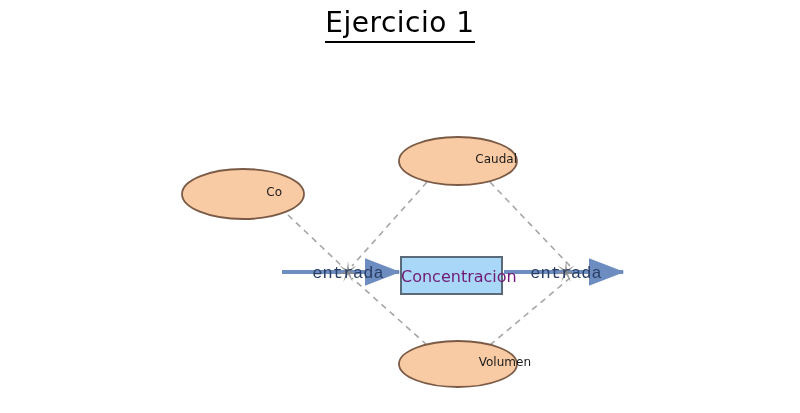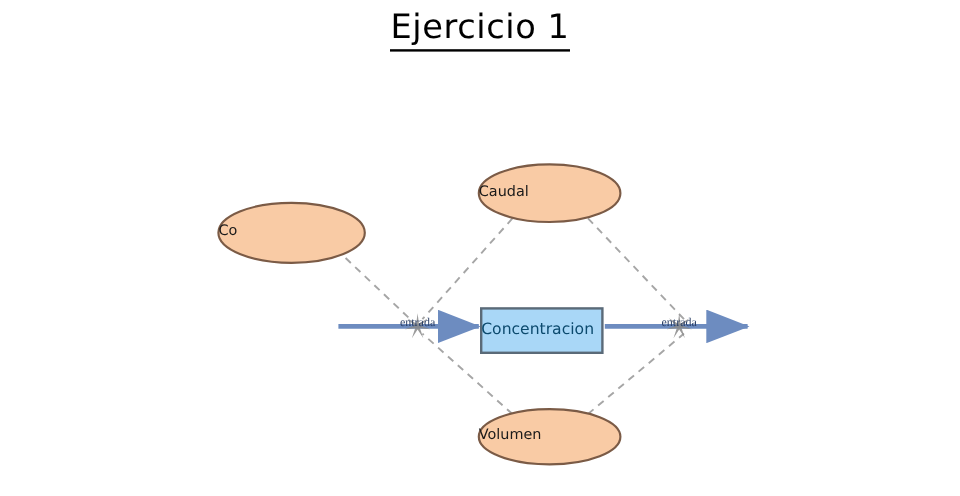--- a/index.html
+++ b/index.html
@@ -36,41 +36,41 @@
   }
   .title span {
     border-bottom: 2px solid #000000;
     padding-bottom: 2px;
     display: inline-block;
     text-align: right;
   }
 
   .node-label {
     position: absolute;
-    text-align: left;
+    text-align: right;
     color: #1a1a1a;
     font-family: "DejaVu Sans", sans-serif;
     pointer-events: none;
     white-space: nowrap;
   }
 
   .ellipse-label {
     font-size: 12px;
   }
 
   .rect-label {
-    font-size: 13px;
-    color: #0c4a6e;
+    font-size: 16px;
+    color: #701a75;
   }
 
   .edge-label {
     position: absolute;
-    font-size: 10px;
+    font-size: 17px;
     color: #2a3f66;
-    font-family: Liberation Serif, serif;
+    font-family: Liberation Mono, monospace;
     text-align: center;
     white-space: nowrap;
   }
 </style>
 </head>
 <body>
 
 <div class="title"><span>Ejercicio 1</span></div>
 
 <svg id="canvas" viewBox="0 0 800 413">

